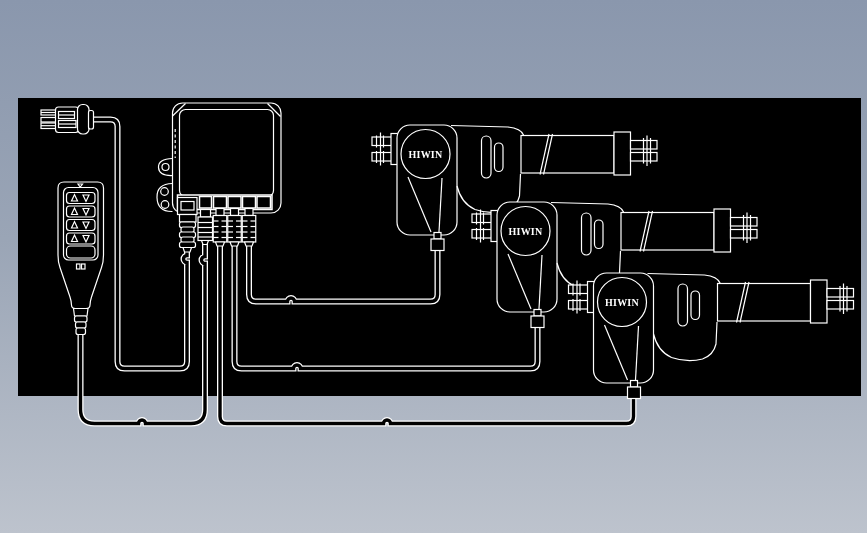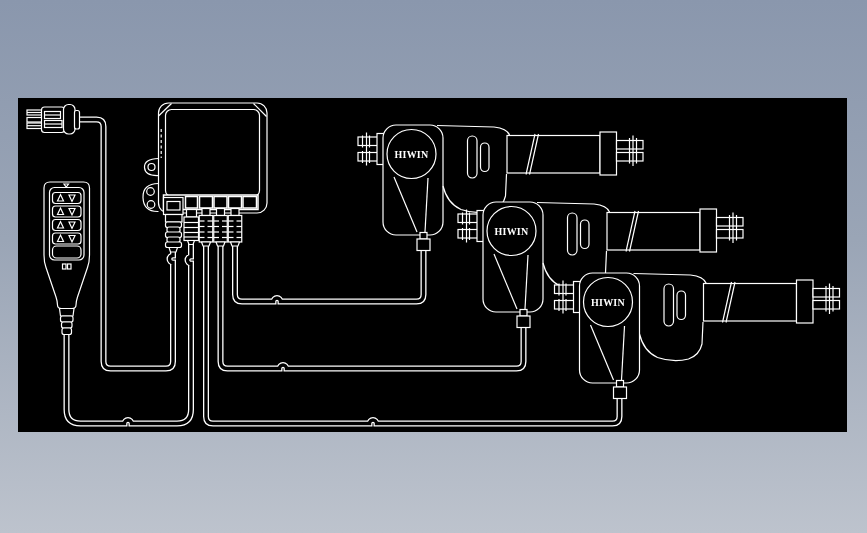--- a/index.html
+++ b/index.html
@@ -1,19 +1,19 @@
 <!DOCTYPE html>
 <html><head>
 <meta charset="utf-8">
 <style>
   html,body{margin:0;padding:0;width:867px;height:533px;overflow:hidden;
     font-family:"Liberation Sans",sans-serif;}
   .workspace{position:absolute;left:0;top:0;width:867px;height:533px;
     background:linear-gradient(180deg,#8a97ad 0%,#9aa5b6 45%,#bdc3cd 100%);}
-  .paper{position:absolute;left:18px;top:98px;width:829px;height:334px;background:#000;}
+  .paper{position:absolute;left:18px;top:98px;width:829px;height:298px;background:#000;padding-left:14px;}
   svg{display:block}
   .ln{stroke:#fff;stroke-width:1.2;fill:none}
   .lnb{stroke:#fff;stroke-width:1.2;fill:#000}
   .lnt{stroke:#fff;stroke-width:1.5;fill:#000}
   .dash{stroke-dasharray:3 2.5}
   .cable-o{stroke:#fff;stroke-width:6;fill:none}
   .cable-i{stroke:#000;stroke-width:3.4;fill:none}
   .logo{fill:#fff;font-family:"Liberation Serif",serif;font-weight:700;
     font-size:10px;letter-spacing:.2px;text-anchor:middle}
 </style>

